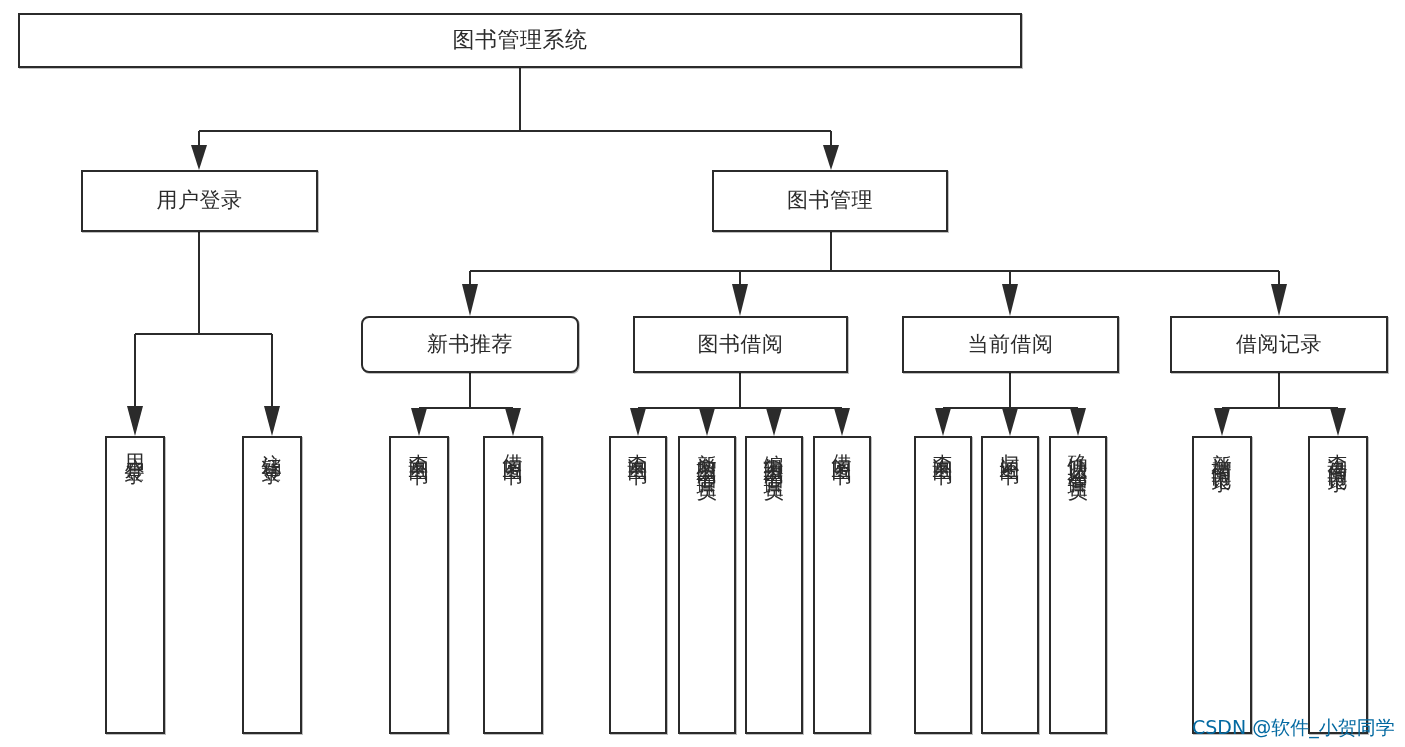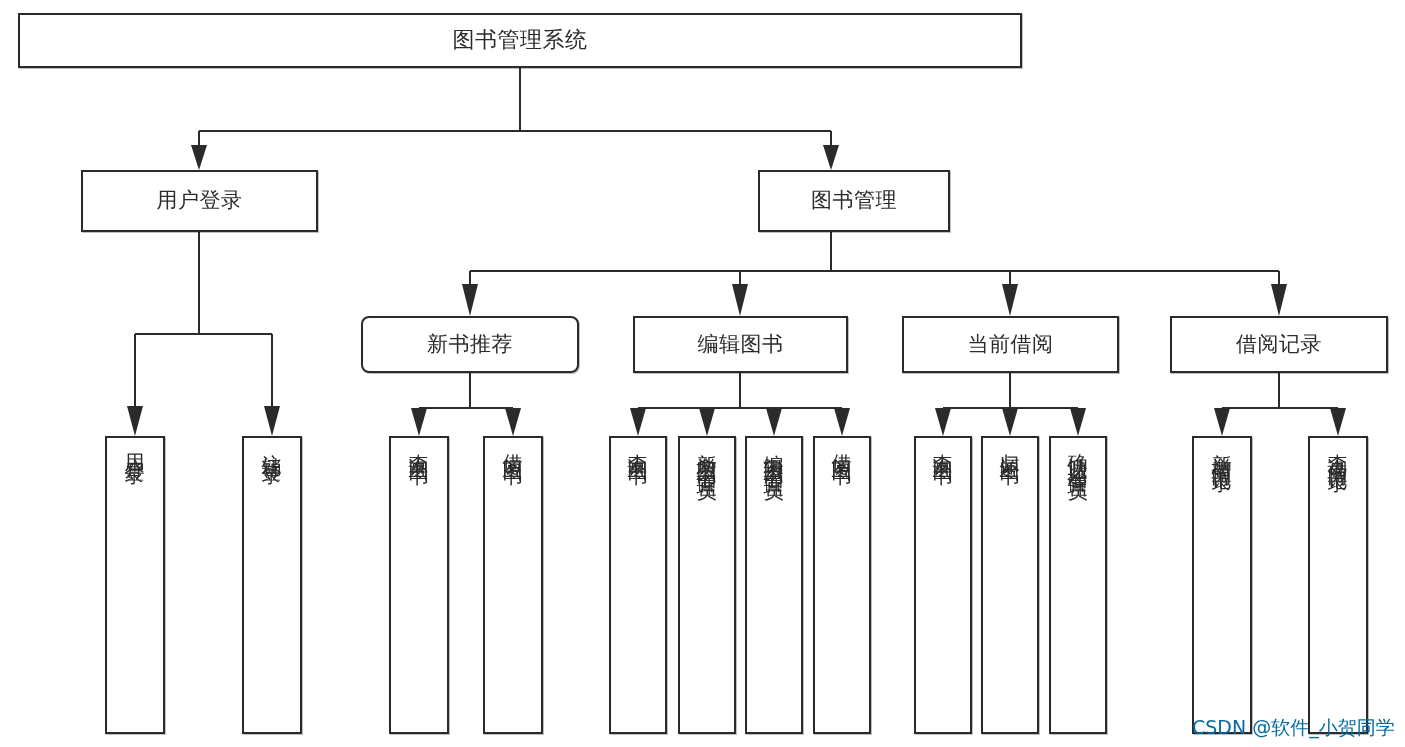--- a/index.html
+++ b/index.html
@@ -158,30 +158,30 @@
   </svg>
 
   <div class="node horiz root" style="left:18px; top:13px; width:1004px; height:55px;">
     <span class="node-label">图书管理系统</span>
   </div>
 
   <div class="node horiz" style="left:81px; top:170px; width:237px; height:62px;">
     <span class="node-label">用户登录</span>
   </div>
 
-  <div class="node horiz" style="left:712px; top:170px; width:192px; height:62px;margin-left:46px;">
+  <div class="node horiz" style="left:712px; top:170px; width:236px; height:62px;">
     <span class="node-label">图书管理</span>
   </div>
 
   <div class="node horiz" style="left:361px; top:316px; width:218px; height:57px;border-radius:8px;">
     <span class="node-label">新书推荐</span>
   </div>
 
   <div class="node horiz" style="left:633px; top:316px; width:215px; height:57px;">
-    <span class="node-label">编辑图书</span>
+    <span class="node-label">图书借阅</span>
   </div>
 
   <div class="node horiz" style="left:902px; top:316px; width:217px; height:57px;">
     <span class="node-label">当前借阅</span>
   </div>
 
   <div class="node horiz" style="left:1170px; top:316px; width:218px; height:57px;">
     <span class="node-label">借阅记录</span>
   </div>
 

